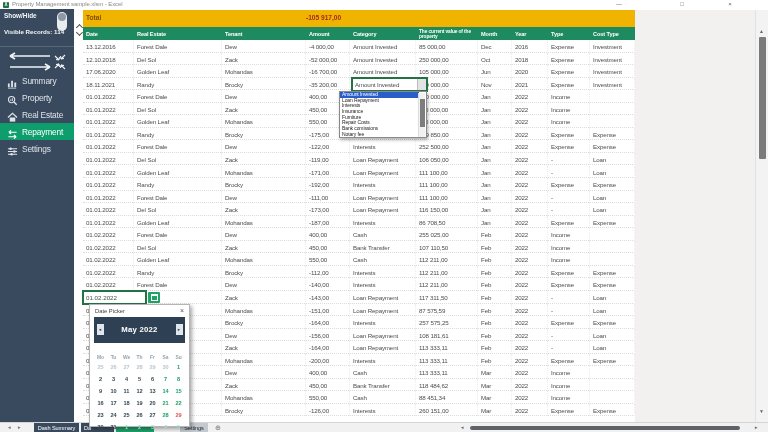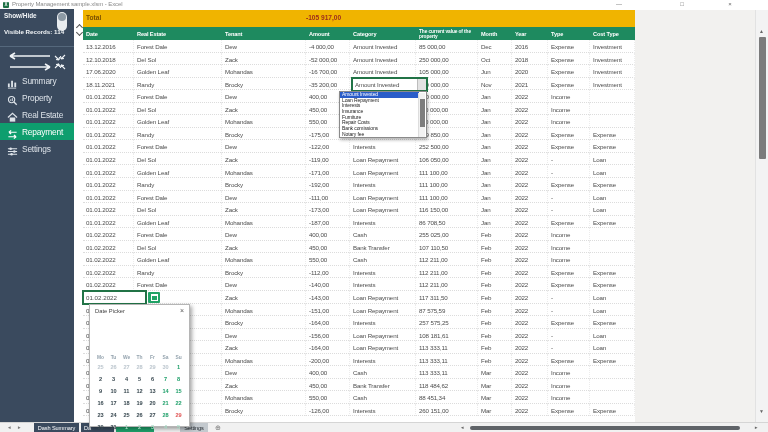--- a/index.html
+++ b/index.html
@@ -598,20 +598,25 @@
   <div class="datecell">
     <span class="dtext">01.02.2022</span>
   </div>
   <div class="calbtn">
       <div class="g"></div>
     </div>
 
   <div class="picker">
     <div class="pk-title">Date Picker</div>
     <div class="pk-close">×</div>
+    <div class="pk-head">
+      <div class="pk-arrow prev">◄</div>
+      <div class="pk-month">May 2022</div>
+      <div class="pk-arrow next">►</div>
+    </div>
     <div class="pk-days" id="pkdays"><span>Mo</span><span>Tu</span><span>We</span><span>Th</span><span>Fr</span><span>Sa</span><span>Su</span></div>
     <div class="pk-grid" id="pkgrid">
         <div class="pk-week"><span class="k-p">25</span><span class="k-p">26</span><span class="k-p">27</span><span class="k-p">28</span><span class="k-p">29</span><span class="k-p">30</span><span class="k-g">1</span></div>
         <div class="pk-week"><span class="k-d">2</span><span class="k-d">3</span><span class="k-d">4</span><span class="k-d">5</span><span class="k-d">6</span><span class="k-g">7</span><span class="k-g">8</span></div>
         <div class="pk-week"><span class="k-d">9</span><span class="k-d">10</span><span class="k-d">11</span><span class="k-d">12</span><span class="k-d">13</span><span class="k-g">14</span><span class="k-g">15</span></div>
         <div class="pk-week"><span class="k-d">16</span><span class="k-d">17</span><span class="k-d">18</span><span class="k-d">19</span><span class="k-d">20</span><span class="k-g">21</span><span class="k-g">22</span></div>
         <div class="pk-week"><span class="k-d">23</span><span class="k-d">24</span><span class="k-d">25</span><span class="k-d">26</span><span class="k-d">27</span><span class="k-g">28</span><span class="k-r">29</span></div>
         <div class="pk-week"><span class="k-d">30</span><span class="k-d">31</span><span class="k-n">1</span><span class="k-n">2</span><span class="k-n">3</span><span class="k-n">4</span><span class="k-n">5</span></div>
       </div>
   </div>

